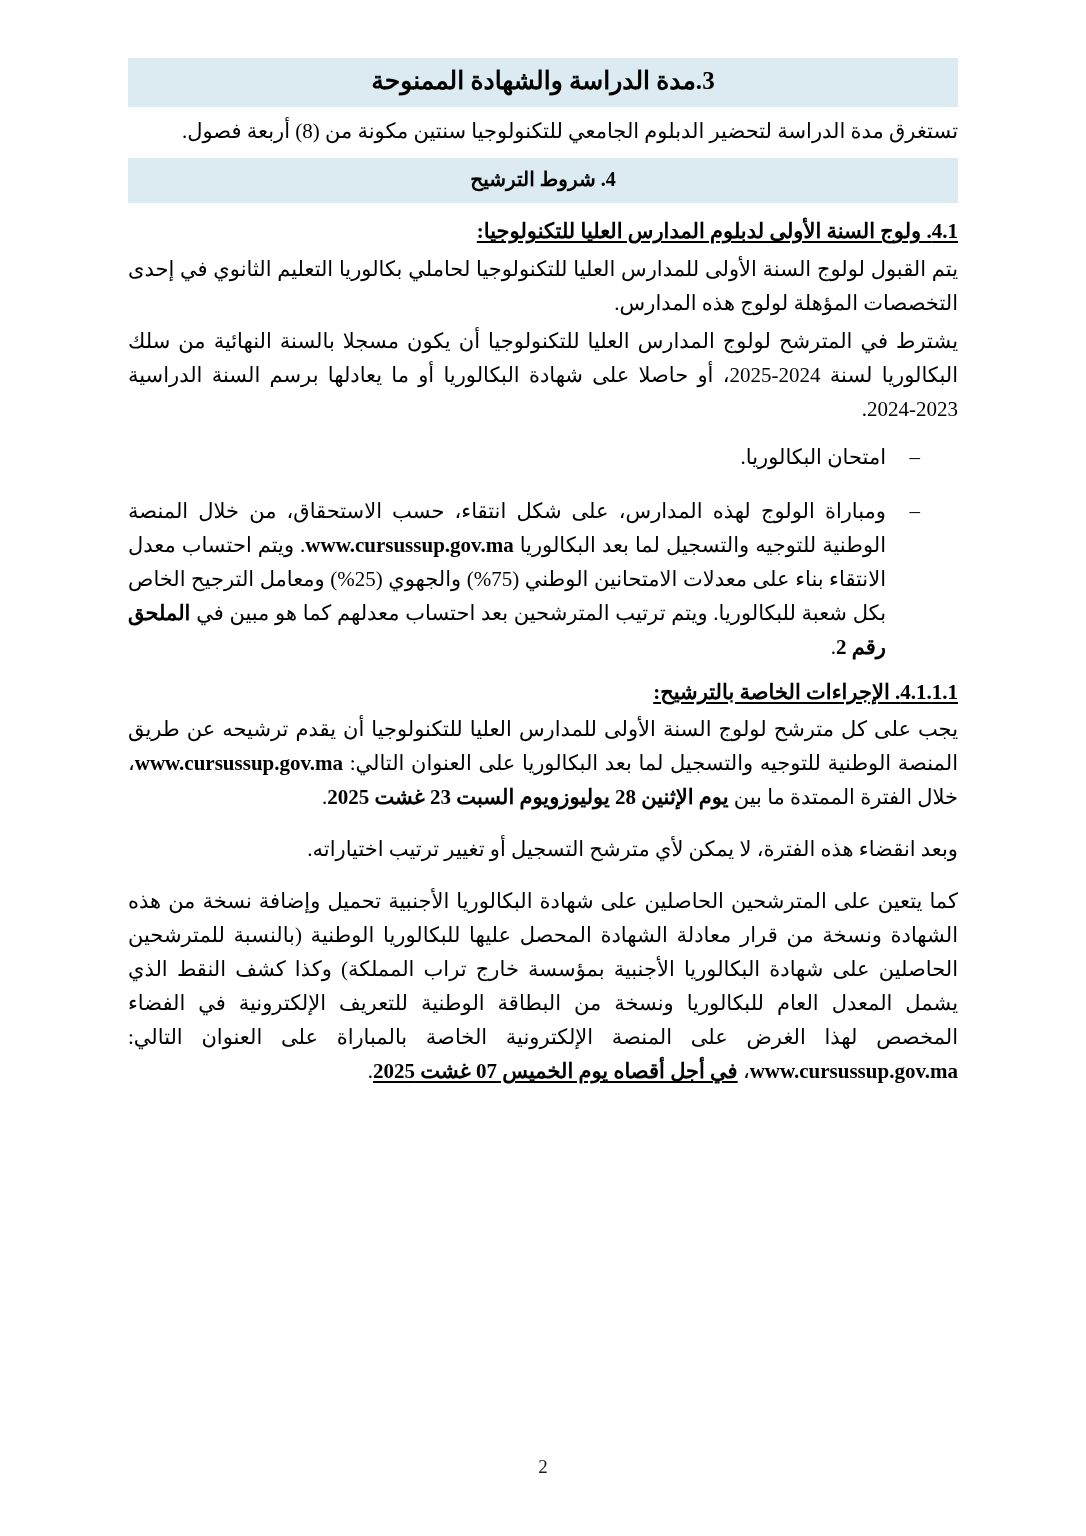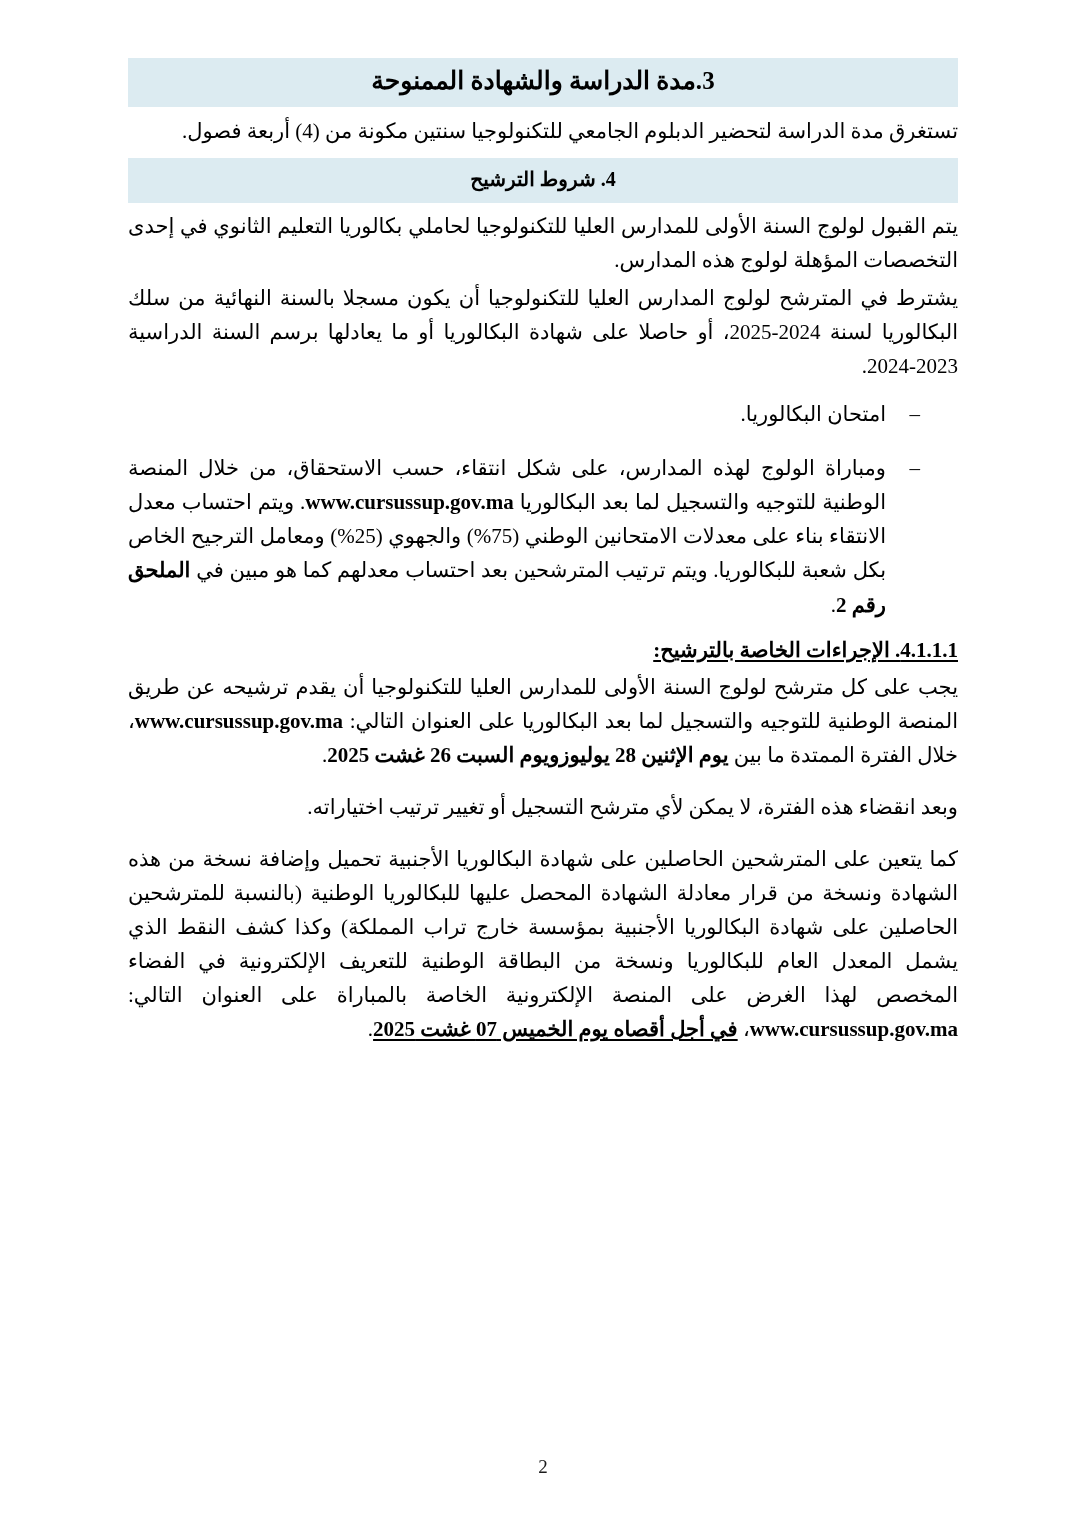--- a/index.html
+++ b/index.html
@@ -138,42 +138,43 @@
 </style>
 </head>
 <body>
 
 <div class="page">
 
   <div class="content">
 
     <div class="section-band" style="background: rgb(220, 235, 241);">3.مدة الدراسة والشهادة الممنوحة</div>
 
-    <p class="body lead">تستغرق مدة الدراسة لتحضير الدبلوم الجامعي للتكنولوجيا سنتين مكونة من (4) أربعة فصول.</p>
+    <p class="body lead">تستغرق مدة الدراسة لتحضير الدبلوم الجامعي للتكنولوجيا سنتين مكونة من (8) أربعة فصول.</p>
 
     <div class="section-band band-2" style="background: rgb(220, 235, 241);">4. شروط الترشيح</div>
 
+    <div class="subheading">4.1. ولوج السنة الأولى لدبلوم المدارس العليا للتكنولوجيا:</div>
 
     <p class="body">يتم القبول لولوج السنة الأولى للمدارس العليا للتكنولوجيا لحاملي بكالوريا التعليم الثانوي في إحدى التخصصات المؤهلة لولوج هذه المدارس.</p>
 
     <p class="body">يشترط في المترشح لولوج المدارس العليا للتكنولوجيا أن يكون مسجلا بالسنة النهائية من سلك البكالوريا لسنة 2024-2025، أو حاصلا على شهادة البكالوريا أو ما يعادلها برسم السنة الدراسية 2023-2024.</p>
 
 
     <ul class="dash-list">
       <li>
         <span>امتحان البكالوريا.</span>
       </li>
       <li>
         <span>ومباراة الولوج لهذه المدارس، على شكل انتقاء، حسب الاستحقاق، من خلال المنصة الوطنية للتوجيه والتسجيل لما بعد البكالوريا </span><span class="ltr">www.cursussup.gov.ma</span><span>. ويتم احتساب معدل الانتقاء بناء على معدلات الامتحانين الوطني (75%) والجهوي (25%) ومعامل الترجيح الخاص بكل شعبة للبكالوريا. ويتم ترتيب المترشحين بعد احتساب معدلهم كما هو مبين في </span><span class="b">الملحق رقم 2</span><span>.</span>
       </li>
     </ul>
 
     <div class="subheading">4.1.1.1. الإجراءات الخاصة بالترشيح:</div>
 
-    <p class="body"><span>يجب على كل مترشح لولوج السنة الأولى للمدارس العليا للتكنولوجيا أن يقدم ترشيحه عن طريق المنصة الوطنية للتوجيه والتسجيل لما بعد البكالوريا على العنوان التالي: </span><span class="ltr">www.cursussup.gov.ma</span><span>، خلال الفترة الممتدة ما بين </span><span class="b">يوم الإثنين 28 يوليوزويوم السبت 26 غشت 2025</span><span>.</span></p>
+    <p class="body"><span>يجب على كل مترشح لولوج السنة الأولى للمدارس العليا للتكنولوجيا أن يقدم ترشيحه عن طريق المنصة الوطنية للتوجيه والتسجيل لما بعد البكالوريا على العنوان التالي: </span><span class="ltr">www.cursussup.gov.ma</span><span>، خلال الفترة الممتدة ما بين </span><span class="b">يوم الإثنين 28 يوليوزويوم السبت 23 غشت 2025</span><span>.</span></p>
 
 
     <p class="body spaced">وبعد انقضاء هذه الفترة، لا يمكن لأي مترشح التسجيل أو تغيير ترتيب اختياراته.</p>
 
     <p class="body spaced"><span>كما يتعين على المترشحين الحاصلين على شهادة البكالوريا الأجنبية تحميل وإضافة نسخة من هذه الشهادة ونسخة من قرار معادلة الشهادة المحصل عليها للبكالوريا الوطنية (بالنسبة للمترشحين الحاصلين على شهادة البكالوريا الأجنبية بمؤسسة خارج تراب المملكة) وكذا كشف النقط الذي يشمل المعدل العام للبكالوريا ونسخة من البطاقة الوطنية للتعريف الإلكترونية في الفضاء المخصص لهذا الغرض على المنصة الإلكترونية الخاصة بالمباراة على العنوان التالي: </span><span class="ltr">www.cursussup.gov.ma</span><span>، </span><span class="bu">في أجل أقصاه يوم الخميس 07 غشت 2025</span><span>.</span></p>
 
   </div>
 
   <div class="page-number">2</div>
 

